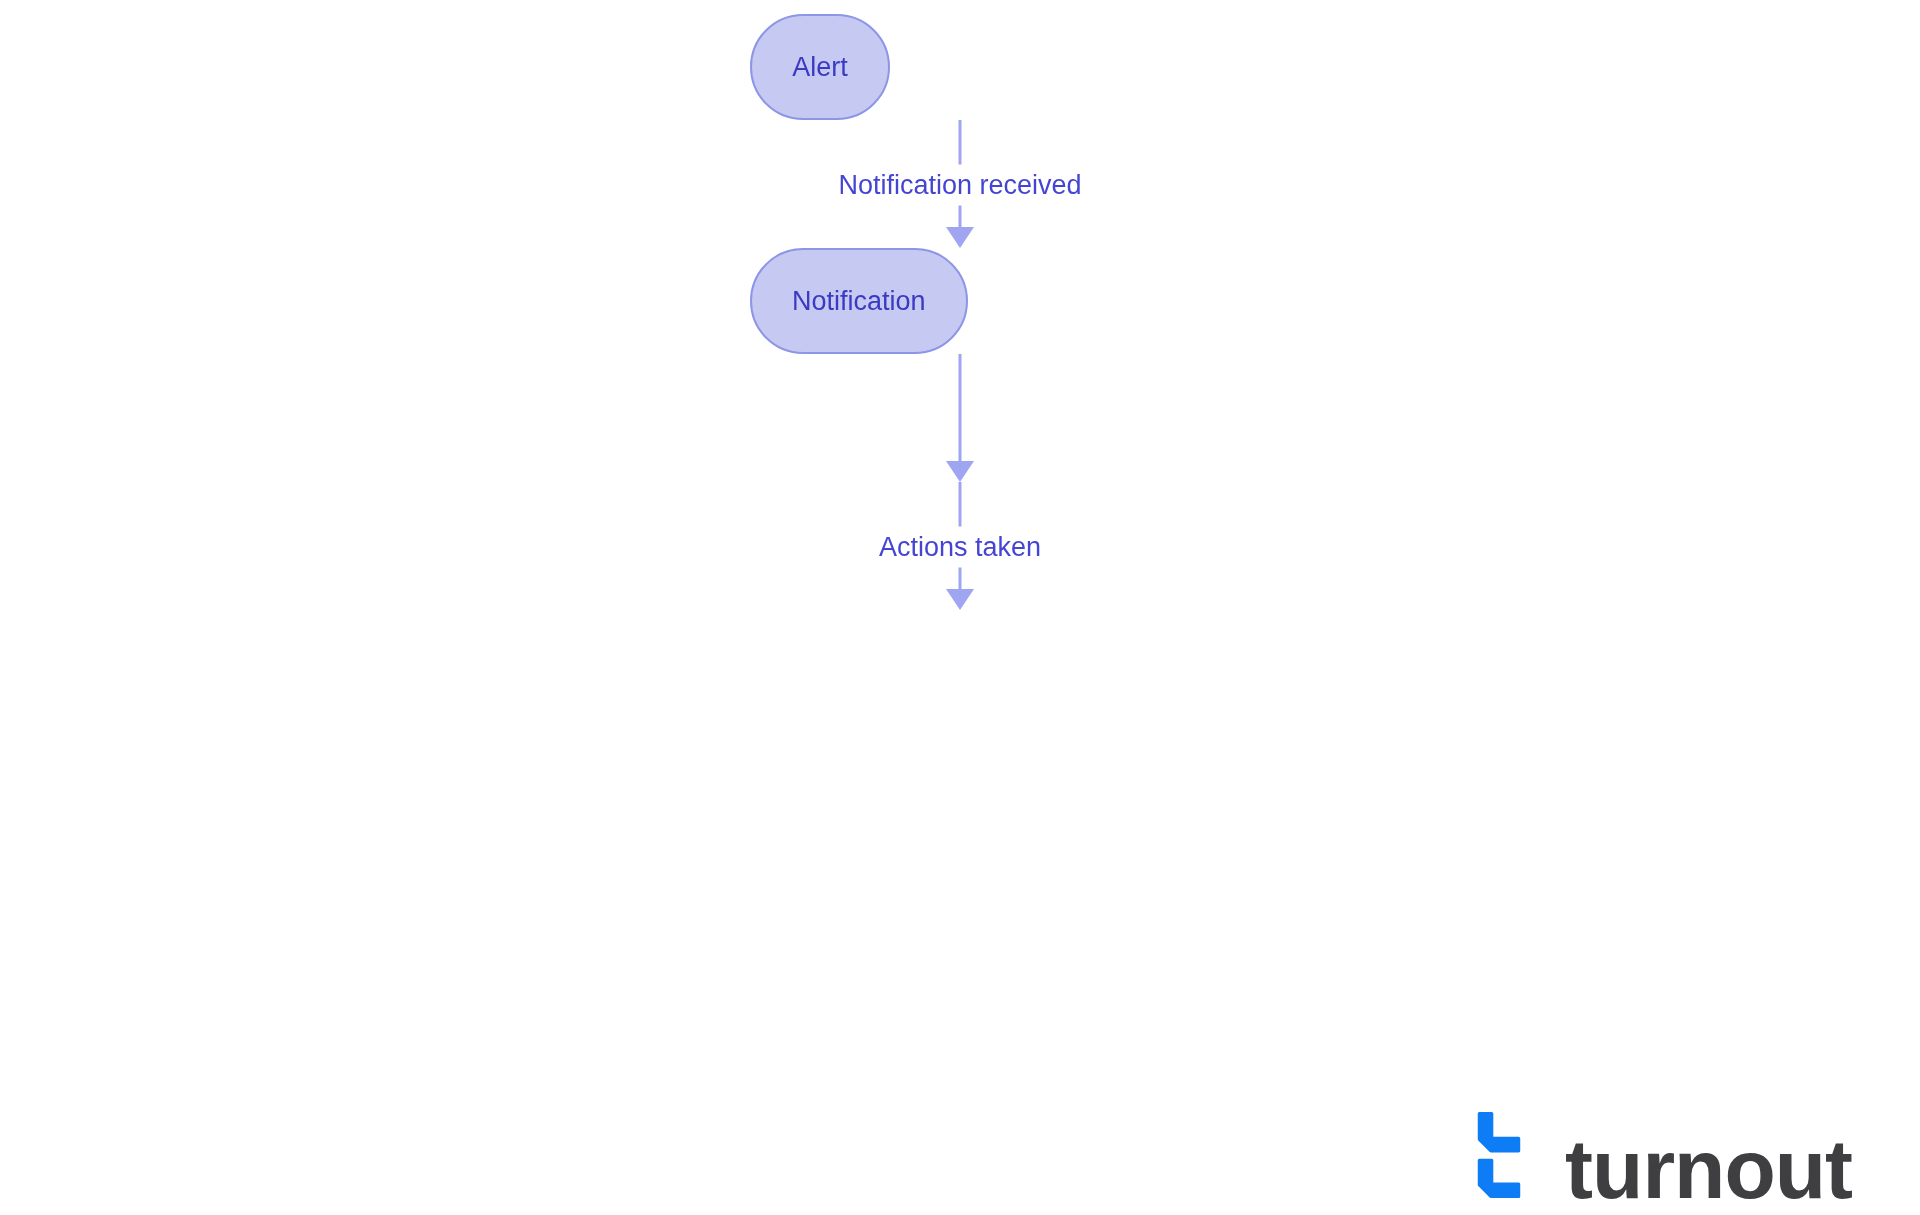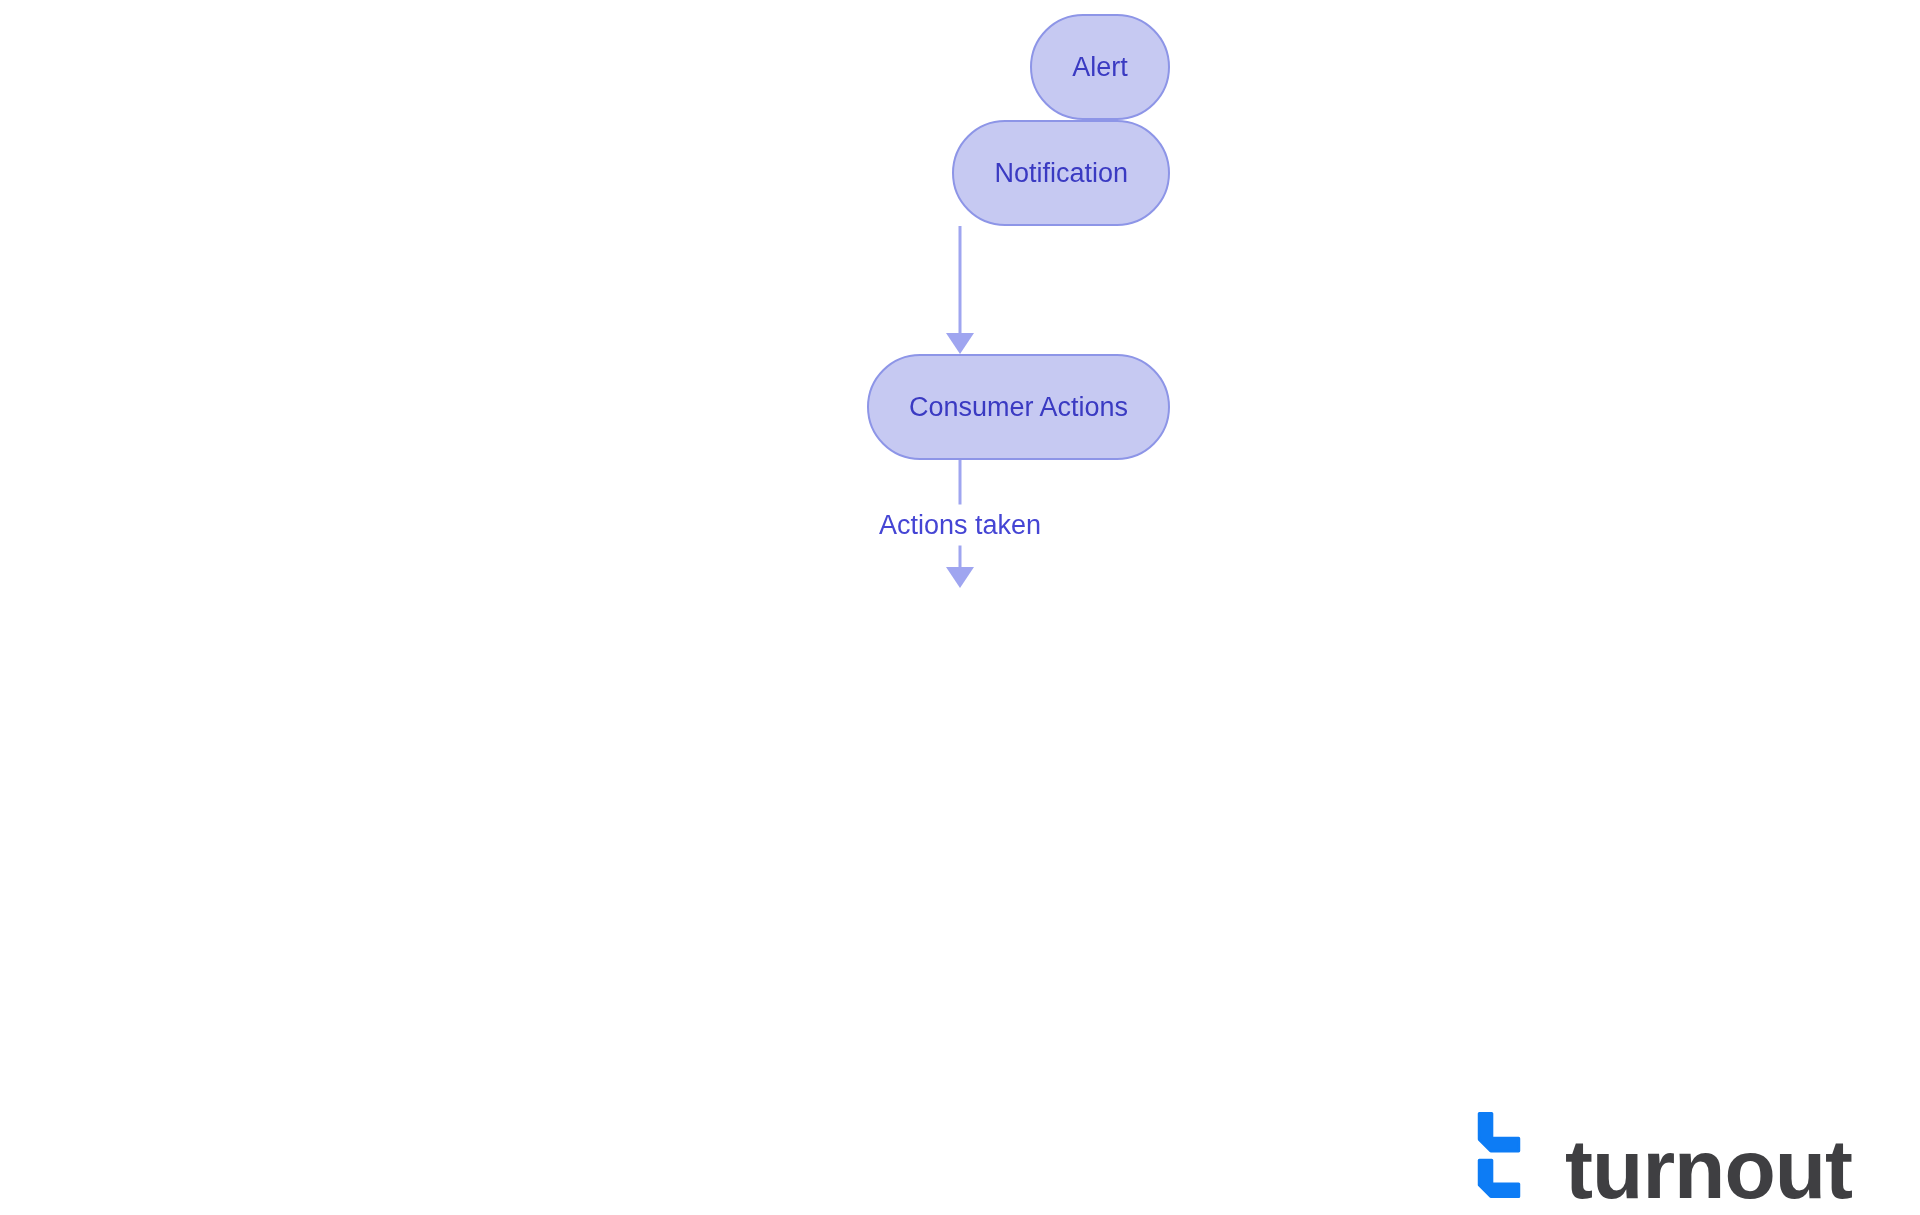--- a/index.html
+++ b/index.html
@@ -25,21 +25,21 @@
     position: absolute;
     inset: 0;
   }
   .flow {
     position: absolute;
     top: 14px;
     left: 50%;
     transform: translateX(-50%);
     display: flex;
     flex-direction: column;
-    align-items: flex-end;
+    align-items: flex-start;
   }
   .node {
     height: 106px;
     display: flex;
     align-items: center;
     justify-content: center;
     background: var(--node_fill);
     border: 2px solid var(--node_border);
     color: var(--node_text);
     font-size: 27px;
@@ -114,35 +114,37 @@
 <body>
 
 <div class="canvas">
 
   <div class="flow">
 
     <div class="node ellipse">
       <span>Alert</span>
     </div>
 
+    <div class="connector">
+      <div class="line"></div>
+      <div class="edge-label">Notification received</div>
+      <div class="arrowhead"></div>
+    </div>
 
     <div class="node stadium">
       <span>Notification</span>
     </div>
 
     <div class="connector">
       <div class="line"></div>
       <div class="arrowhead"></div>
     </div>
 
 
 
-    <div class="node stadium">
-      <span>Consumer Actions</span>
-    </div>
 
     <div class="connector">
       <div class="line"></div>
       <div class="edge-label">Actions taken</div>
       <div class="arrowhead"></div>
     </div>
 
 
   </div>
 

